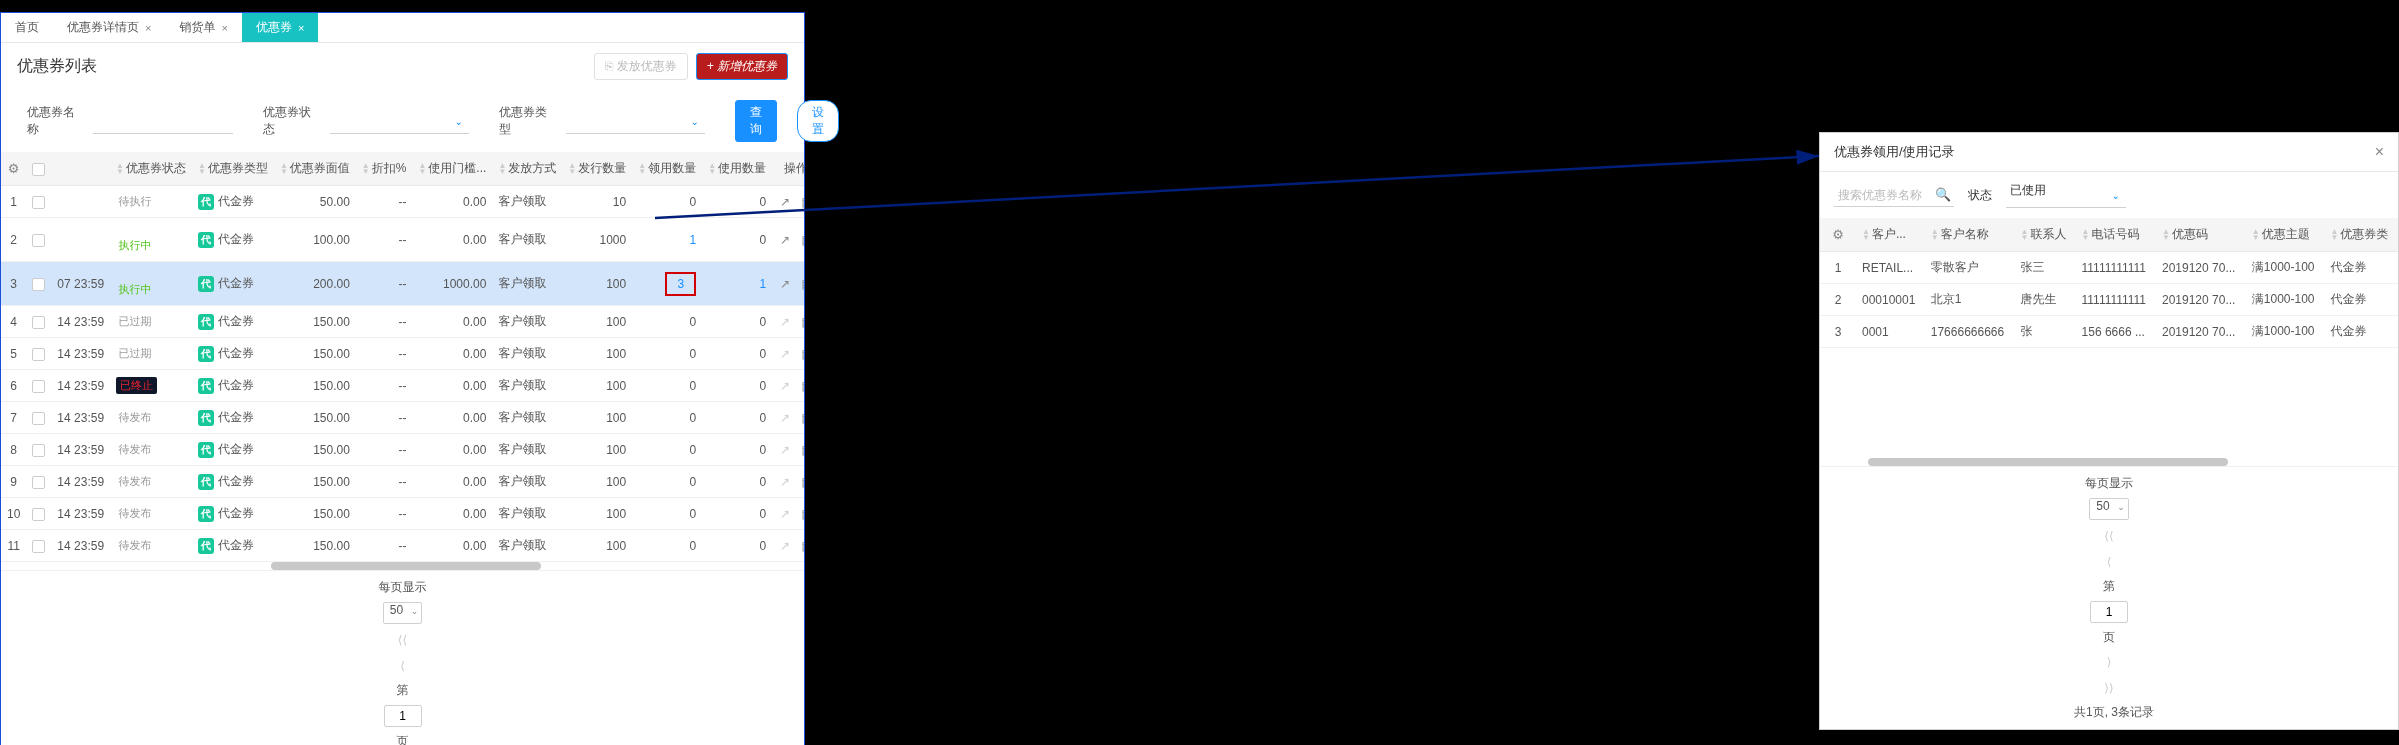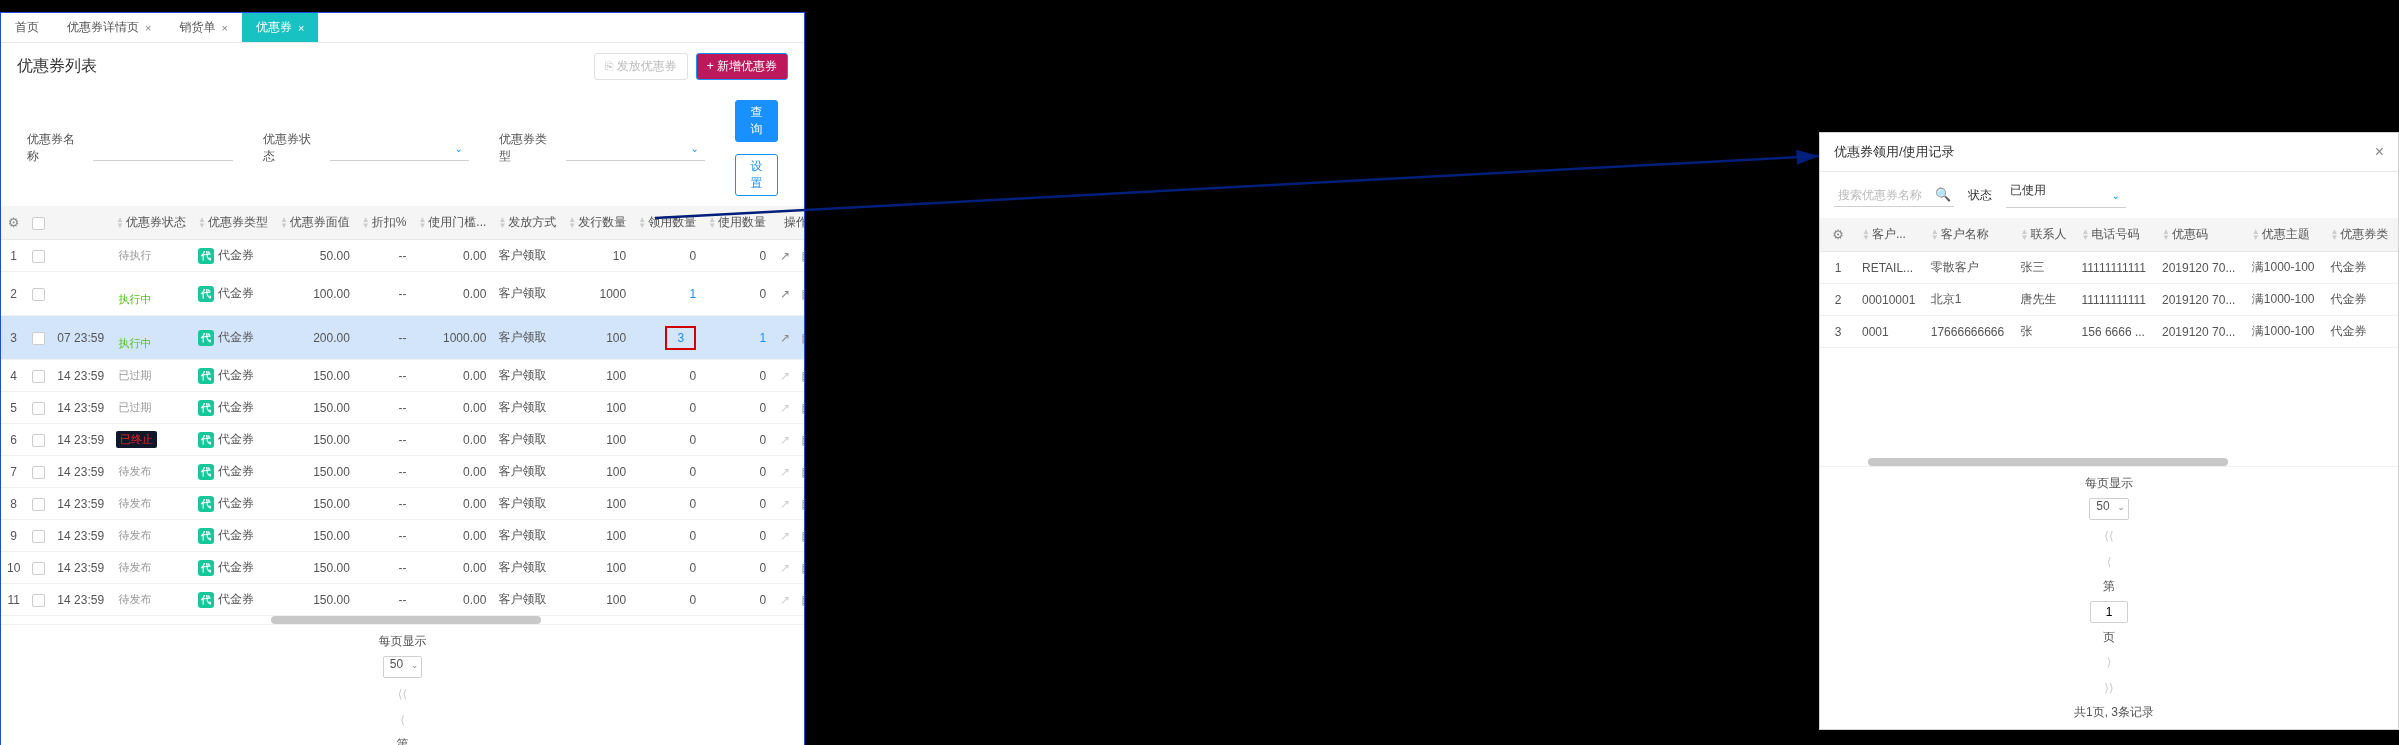--- a/index.html
+++ b/index.html
@@ -19,33 +19,33 @@
     .tabs { display: flex; align-items: center; border-bottom: 1px solid #e8e8e8; background: #fff; height: 30px; }
     .tab { padding: 6px 14px; font-size: 12px; display: flex; align-items: center; gap: 6px; cursor: pointer; color: #555; }
     .tab.active { background: #18c2c2; color: #fff; }
     .tab .close { font-size: 11px; color: #888; }
     .tab.active .close { color: #fff; }
     
     .page-header { display: flex; justify-content: space-between; align-items: center; padding: 10px 16px; }
     .page-title { font-size: 16px; font-weight: 500; }
     .page-actions { display: flex; gap: 8px; align-items: center; }
     .btn { padding: 4px 10px; font-size: 12px; border: 1px solid #d0d0d0; background: #fff; border-radius: 3px; cursor: pointer; display: inline-flex; align-items: center; gap: 3px; }
-    .btn-primary { background: #be185d; border-color: #1890ff; color: #fff; }
+    .btn-primary { background: #b91c1c; border-color: #1890ff; color: #fff; font-style: italic; }
     .btn-disabled { color: #bbb; border-color: #e0e0e0; }
     
     .filter-row { display: flex; align-items: center; padding: 10px 26px; gap: 30px; }
     .filter-item { display: flex; align-items: center; gap: 8px; }
     .filter-label { font-size: 12px; color: #555; min-width: 58px; }
     .filter-input { border: 1px solid #d0d0d0; height: 26px; padding: 0 8px; width: 140px; font-size: 12px; border-radius: 2px; }
     .filter-select { position: relative; border: none; border-bottom: 1px solid #d0d0d0; height: 26px; padding: 0 24px 0 4px; width: 140px; font-size: 12px; background: #fff; cursor: pointer; }
     .chevron-down { position: absolute; right: 6px; top: 50%; transform: translateY(-50%); color: #1890ff; font-size: 10px; }
-    .filter-buttons { display: flex; flex-direction: column; gap: 12px; margin-left: auto; }
+    .filter-buttons { display: flex; gap: 20px; margin-left: auto; }
     .filter-btn { padding: 3px 14px; font-size: 12px; border: 1px solid #1890ff; border-radius: 3px; cursor: pointer; text-align: center; }
     .filter-btn.primary { background: #1890ff; color: #fff; }
-    .filter-btn.ghost { background: #fff; color: #1890ff; }
+    .filter-btn.ghost { background: #fff; color: #1890ff; border-radius: 14px; }
     
     .table-wrap { overflow-x: auto; position: relative; }
     table { width: 100%; border-collapse: collapse; font-size: 12px; }
     thead { background: #f5f5f5; }
     thead th { padding: 8px 6px; text-align: left; font-weight: 500; color: #555; border-bottom: 1px solid #e8e8e8; white-space: nowrap; }
     th.right, td.right { text-align: right; }
     th.center, td.center { text-align: center; }
     tbody td { padding: 7px 6px; border-bottom: 1px solid #f0f0f0; white-space: nowrap; color: #555; }
     tbody tr.highlighted { background: #d3e5fb; }
     .sort-icon { color: #ccc; font-size: 8px; display: inline-block; margin-right: 2px; line-height: 6px; vertical-align: middle; }

